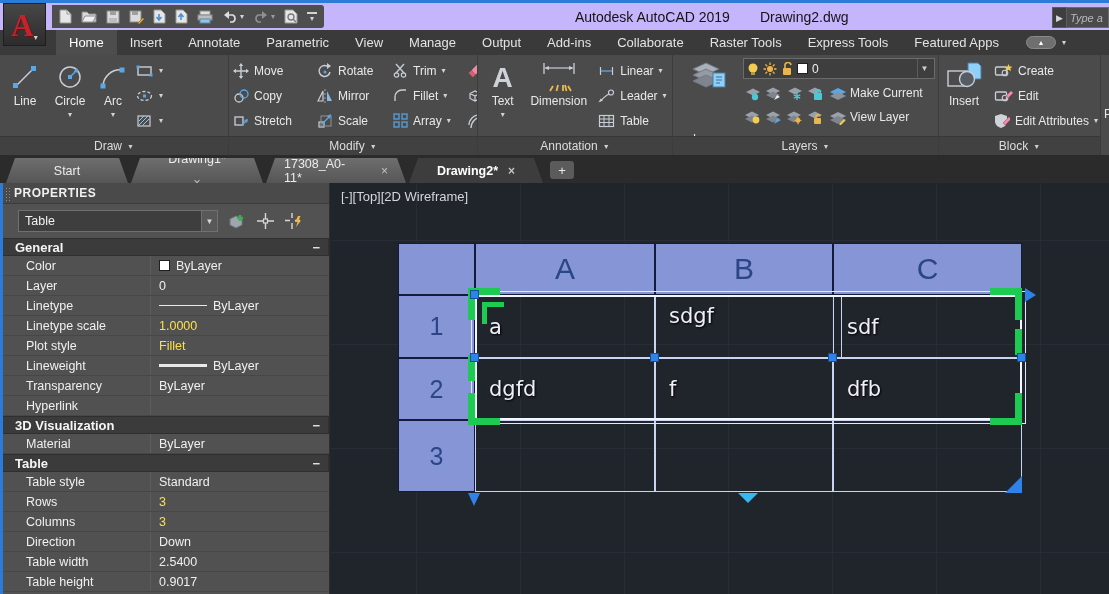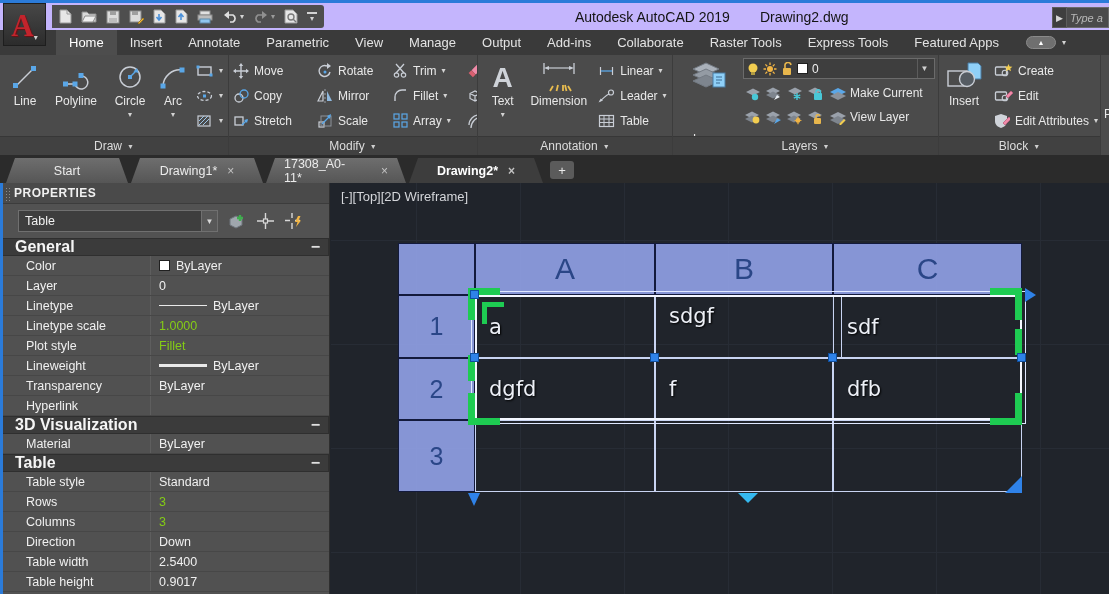--- a/index.html
+++ b/index.html
@@ -89,27 +89,27 @@
   .pal-grip { position:absolute; left:5px; top:4px; width:5px; height:14px;
               background-image:radial-gradient(#8b8b8b 1px, transparent 1px); background-size:3px 3px; }
   .pal-combo-row { height:34px; display:flex; align-items:center; padding:0 8px 0 18px; gap:9px; }
   .pal-combo { width:200px; height:22px; background:#3e3e3e; border:1px solid #707070; display:flex;
                align-items:center; color:#f2f2f2; font-size:12.5px; padding-left:6px; }
   .pal-combo .spacer { flex:1; }
   .pal-combo .dd { width:16px; align-self:stretch; background:#585858; border-left:1px solid #707070;
                    display:flex; align-items:center; justify-content:center; color:#d8d8d8; font-size:8px; }
   .pal-grid { }
   .sec-head { height:18px; background:#3b3b3b; border:1px solid #2f2f2f; display:flex; align-items:center;
-              color:#f5f5f5; font-size:16px; font-weight:bold; padding:0 8px 0 14px; }
+              color:#f5f5f5; font-size:13px; font-weight:bold; padding:0 8px 0 14px; }
   .sec-head .minus { margin-left:auto; font-weight:bold; color:#e0e0e0; }
   .prow { height:20px; display:flex; border-bottom:1px solid #474747; background:#515151; font-size:12.5px; }
   .prow .plabel { width:150px; padding-left:26px; color:#f0f0f0; display:flex; align-items:center; }
   .prow .pvalue { flex:1; border-left:1px solid #5e5e5e; padding-left:8px; color:#f0f0f0;
                   display:flex; align-items:center; gap:6px; }
-  .prow .pvalue.ro { color:#84cc16; }
+  .prow .pvalue.ro { color:#fde047; }
   .lt-line { display:inline-block; width:48px; height:1px; background:#e9e9e9; }
   .lt-line.thick { height:3px; }
 
   
   .canvas { position:absolute; top:183px; left:331px; width:778px; height:411px; background:#20242b;
             background-image:linear-gradient(#272c35 1px, transparent 1px),
                              linear-gradient(90deg,#272c35 1px, transparent 1px);
             background-size:104px 104px; background-position:85px 57px; overflow:hidden; }
   .vp-label { position:absolute; left:10px; top:6px; color:#d4d6da; font-size:13px; }
 
@@ -267,31 +267,20 @@
         <div class="bigbtn" style="width:42px;">
           <span class="ic">
               <svg class="icon" width="30" height="30">
                 <line x1="6" y1="24" x2="23" y2="7" stroke="#c9ced6" stroke-width="1.5"></line>
                 <rect x="3" y="21" width="5" height="5" fill="#5aa7e8"></rect>
                 <rect x="21" y="4" width="5" height="5" fill="#5aa7e8"></rect>
               </svg>
             </span>
           <span>Line</span>
         </div>
-        <div class="bigbtn" style="width:60px;">
-          <span class="ic">
-              <svg class="icon" width="32" height="30">
-                <path d="M6 22 h9 a6.5 6.5 0 1 0 6 -8" fill="none" stroke="#c9ced6" stroke-width="1.5"></path>
-                <rect x="3" y="19.5" width="5" height="5" fill="#5aa7e8"></rect>
-                <rect x="12.5" y="19.5" width="5" height="5" fill="#5aa7e8"></rect>
-                <rect x="18.5" y="11" width="5" height="5" fill="#5aa7e8"></rect>
-              </svg>
-            </span>
-          <span>Polyline</span>
-        </div>
         <div class="bigbtn" style="width:48px;">
           <span class="ic">
               <svg class="icon" width="30" height="30">
                 <circle cx="15" cy="15" r="10" fill="none" stroke="#c9ced6" stroke-width="1.5"></circle>
                 <line x1="15" y1="15" x2="21" y2="9" stroke="#5aa7e8" stroke-width="1.5"></line>
                 <polygon points="22 6,23.5 11,18.5 9.5" fill="#5aa7e8"></polygon>
                 <rect x="13" y="13" width="4" height="4" fill="#5aa7e8"></rect>
               </svg>
             </span>
           <span>Circle</span>
@@ -650,21 +639,21 @@
 
     <div class="frag">
       <span>P</span>
     </div>
   </div>
 
   <div class="filetabs">
     <div class="ftab" style="width:122px;">
       <span>Start</span>
     </div>
-    <div class="ftab" style="width:132px;">
+    <div class="ftab" style="width:132px;flex-direction:column;">
       <span>Drawing1*</span>
       <span class="x">×</span>
     </div>
     <div class="ftab" style="width:140px;gap:24px;">
       <span>17308_A0-11*</span>
       <span class="x">×</span>
     </div>
     <div class="ftab active" style="width:134px;">
       <span>Drawing2*</span>
       <span class="x">×</span>

